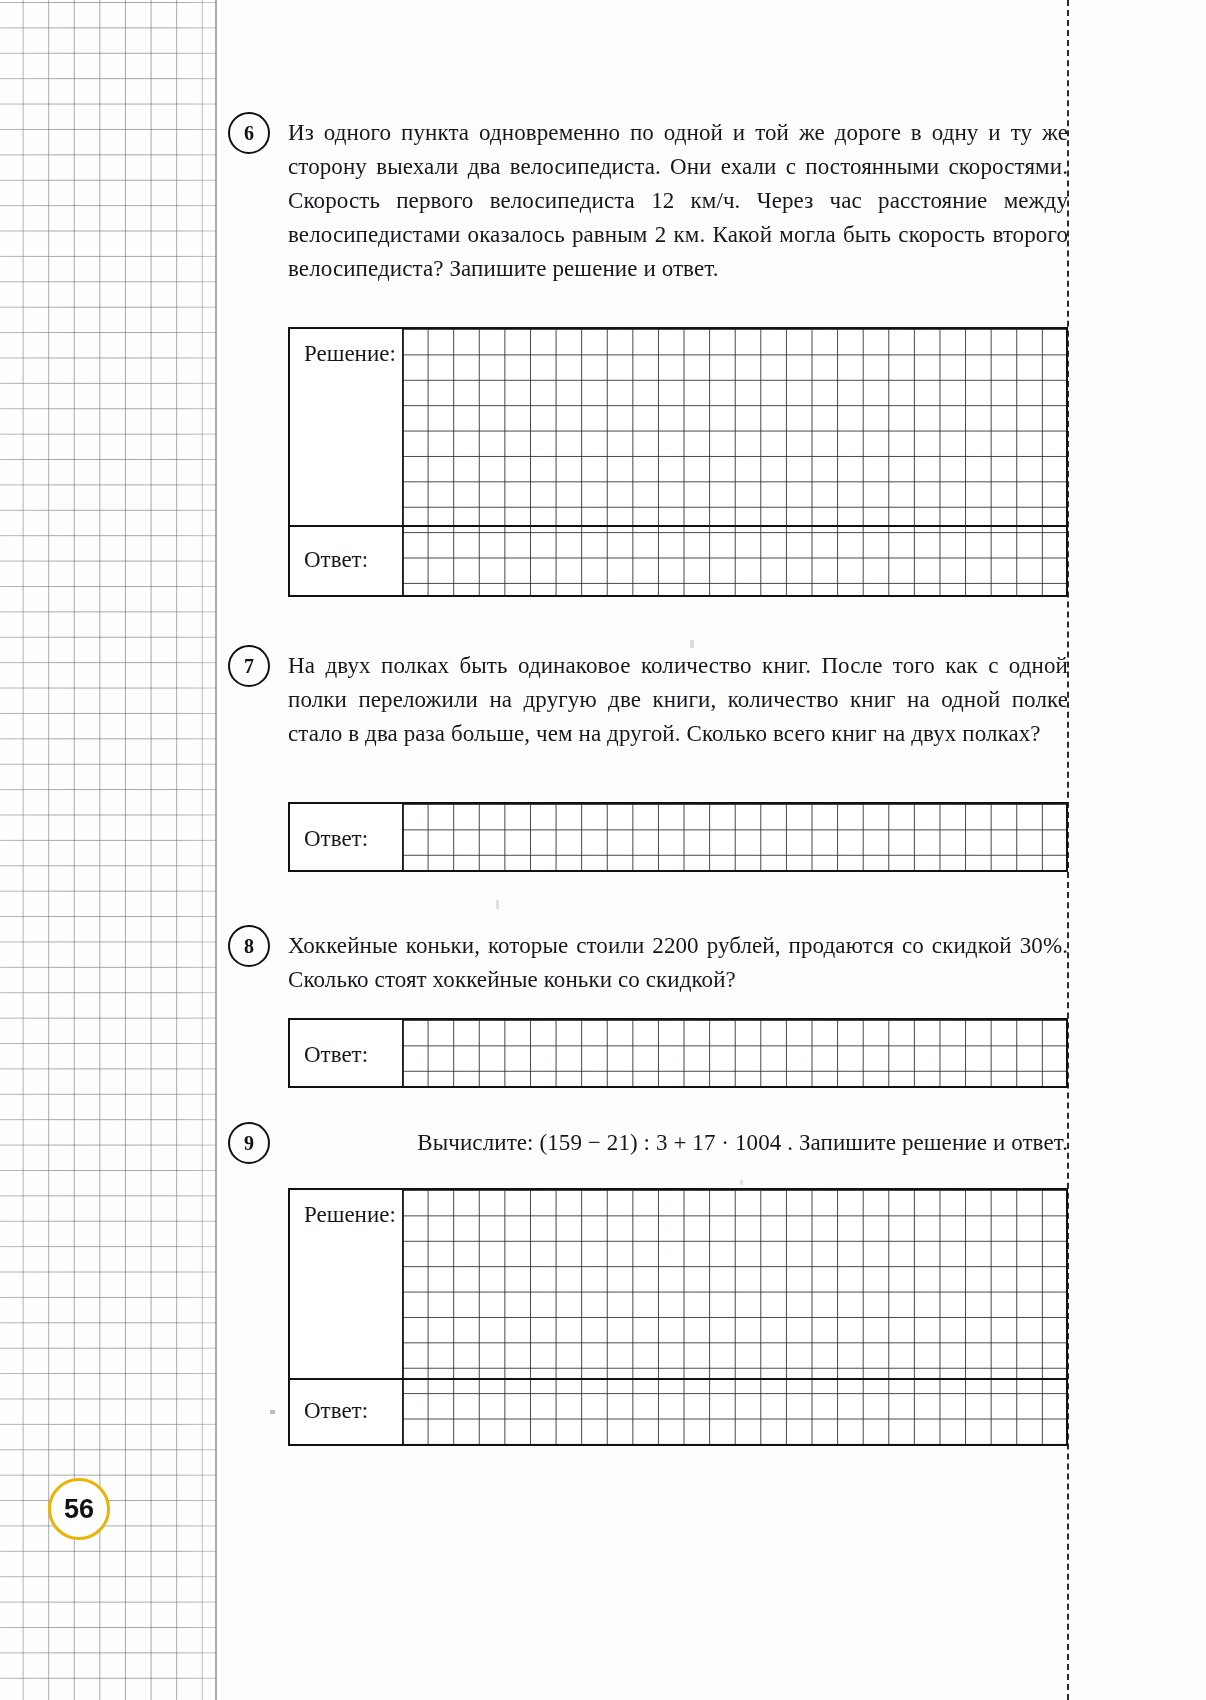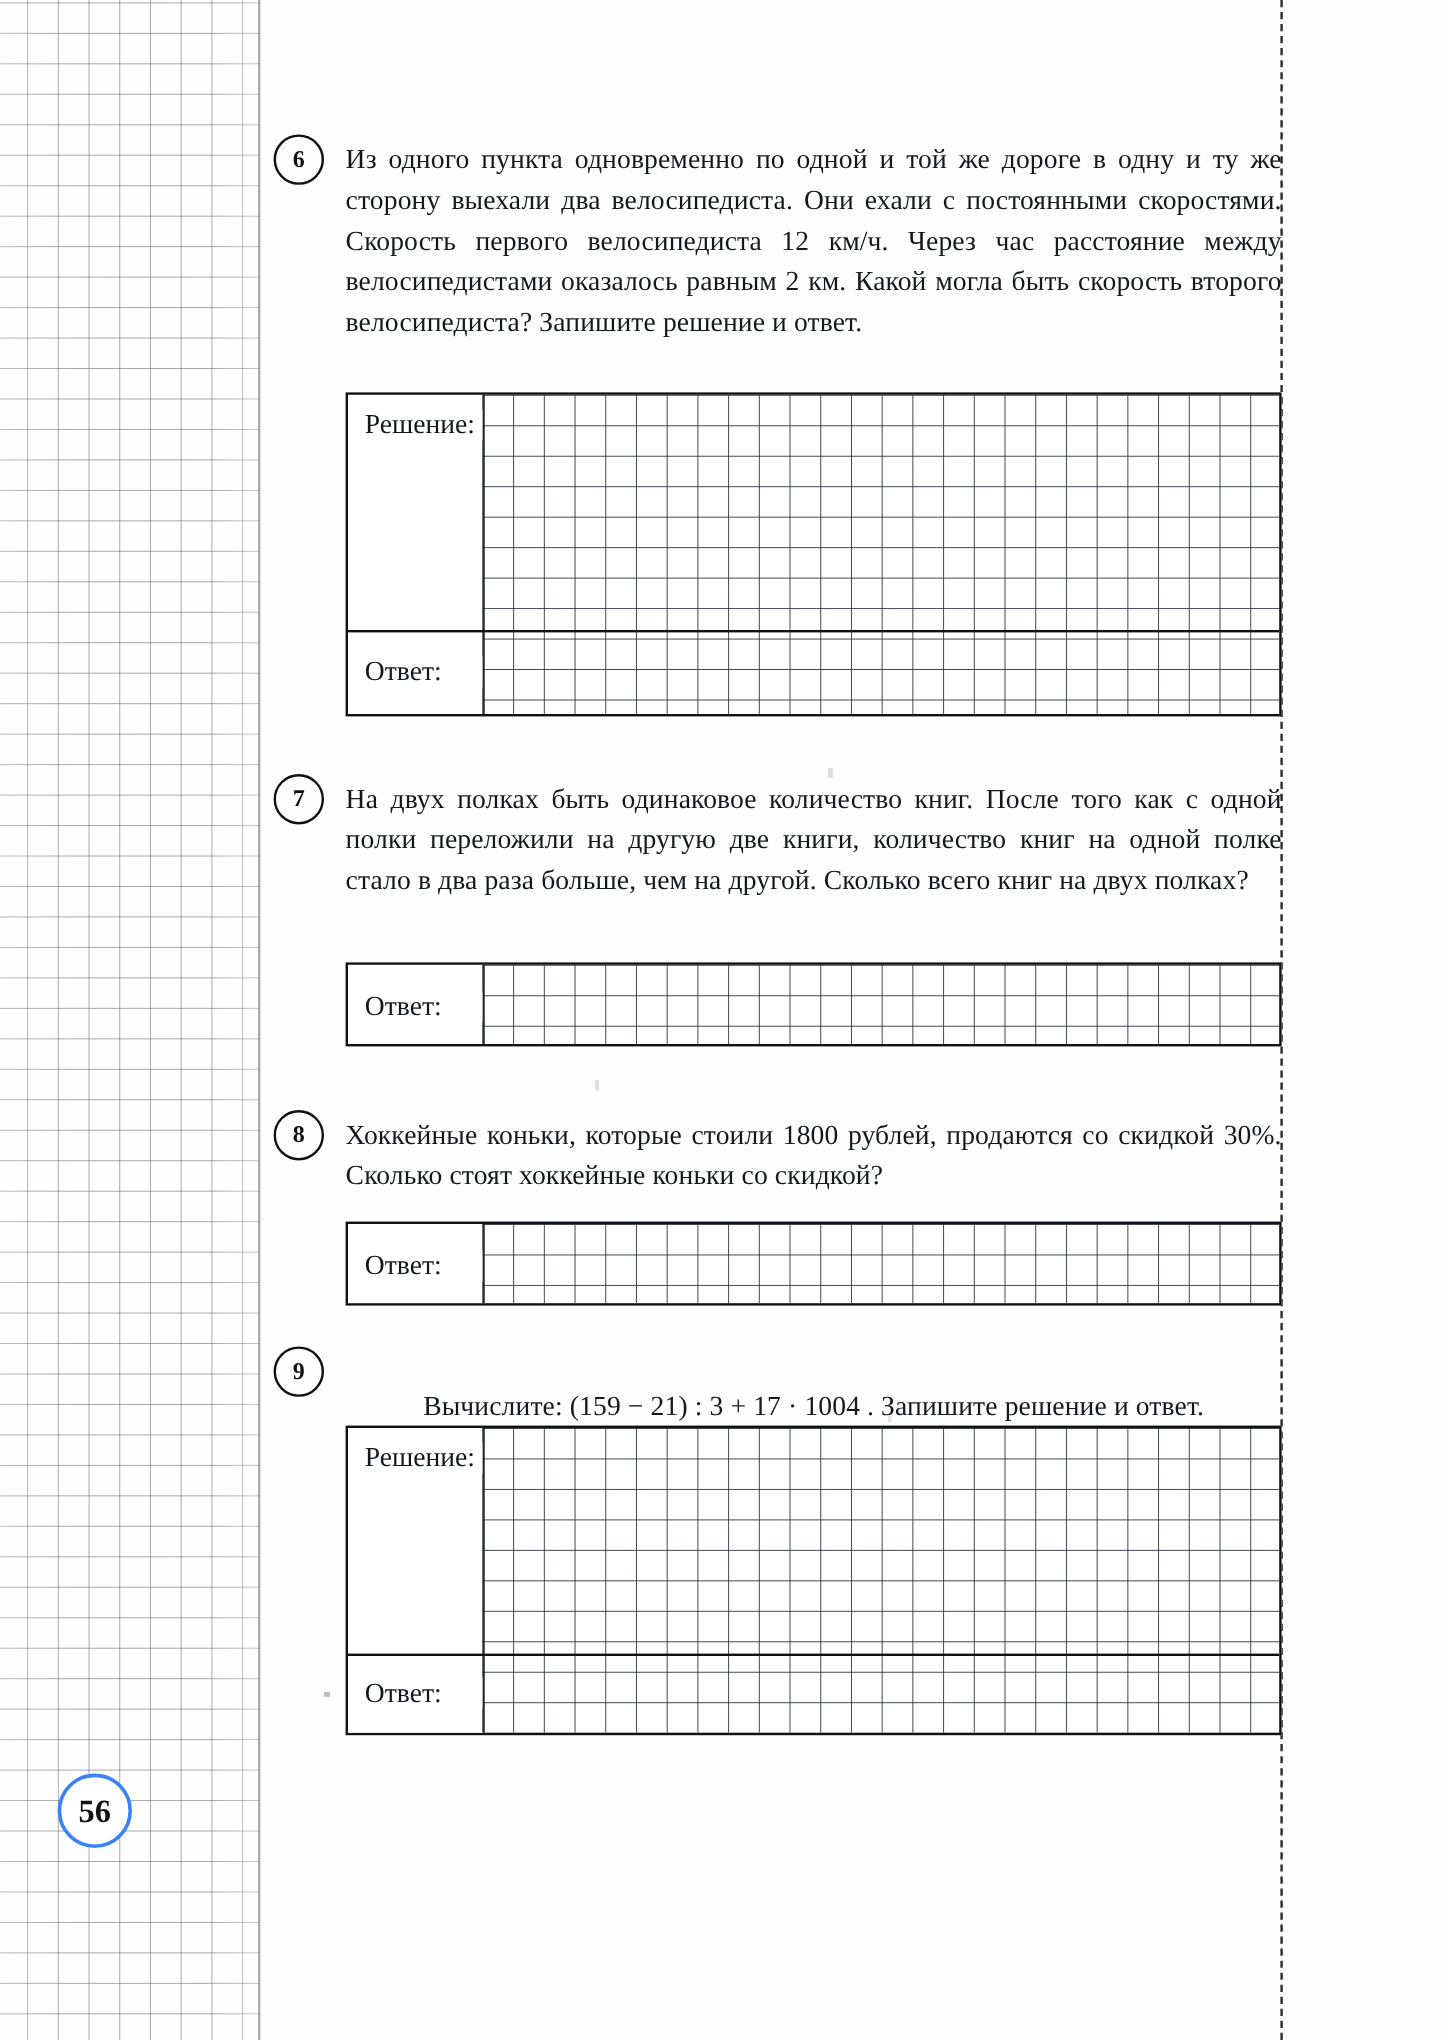--- a/index.html
+++ b/index.html
@@ -75,21 +75,21 @@
     left:60px; top:4px;
     width:780px;
     font-family:"Liberation Serif", serif;
     font-size:23px;
     line-height:34px;
     color:#14181c;
     text-align:justify;
     text-justify:inter-word;
     letter-spacing:.1px;
   }
-  .tasktext.nojust { text-align:center;margin-top:29px; }
+  .tasktext.nojust { text-align:right; }
 
   
   .box {
     position:absolute;
     border:2.2px solid #111;
     background:#ffffff;
     overflow:hidden;
   }
   .box .cells {
     position:absolute;
@@ -121,25 +121,25 @@
     left:112px; top:0; bottom:0; width:1.6px;
     background:rgba(25,28,34,.9);
     z-index:3;
   }
 
   
   #pagenum {
     position:absolute;
     left:48px; top:1478px;
     width:62px; height:62px;
-    border:3px solid #3b82f6;
+    border:3px solid #eab308;
     border-radius:50%;
     background:#ffffff;
     display:flex; align-items:center; justify-content:center;
-    font-family:Liberation Serif, serif;
+    font-family:Liberation Sans, sans-serif;
     font-size:27px; font-weight:700; color:#111;
   }
 
   
   .speck { position:absolute; background:rgba(120,125,135,.5); }
 </style>
 </head>
 <body>
 
 <div id="page">
@@ -174,21 +174,21 @@
 
     <div class="box" style="left:60px; top:802px; width:780px; height:70px;">
       <div class="cells"></div>
       <div class="labelmask"></div>
       <div class="vsep"></div>
       <div class="label" style="top:22px;">Ответ:</div>
     </div>
 
     <div class="task" style="top:925px;">
       <div class="tasknum">8</div>
-      <div class="tasktext">Хоккейные коньки, которые стоили 1800 рублей, продаются со скидкой 30%. Сколько стоят хоккейные коньки со скидкой?</div>
+      <div class="tasktext">Хоккейные коньки, которые стоили 2200 рублей, продаются со скидкой 30%. Сколько стоят хоккейные коньки со скидкой?</div>
     </div>
 
     <div class="box" style="left:60px; top:1018px; width:780px; height:70px;">
       <div class="cells"></div>
       <div class="labelmask"></div>
       <div class="vsep"></div>
       <div class="label" style="top:22px;">Ответ:</div>
     </div>
 
     <div class="task" style="top:1122px;">

